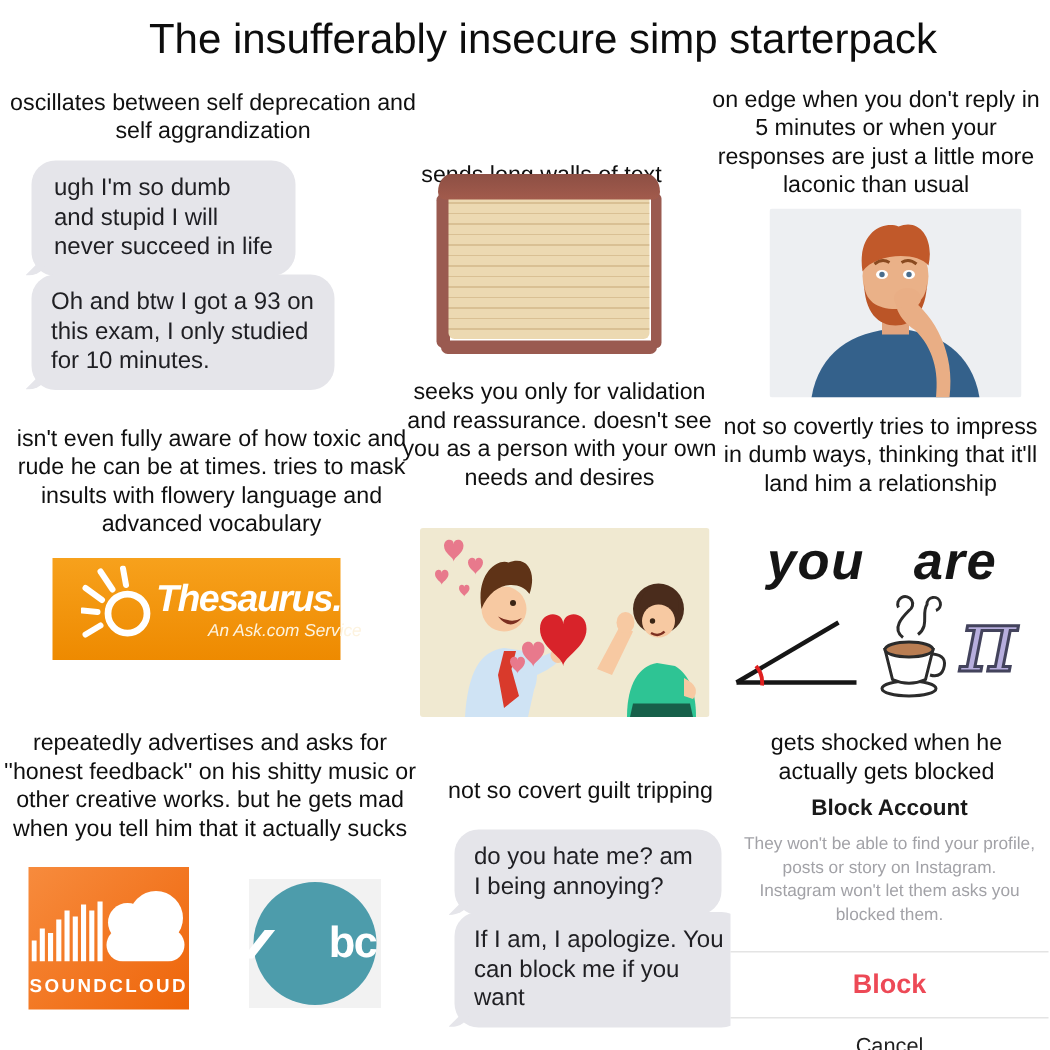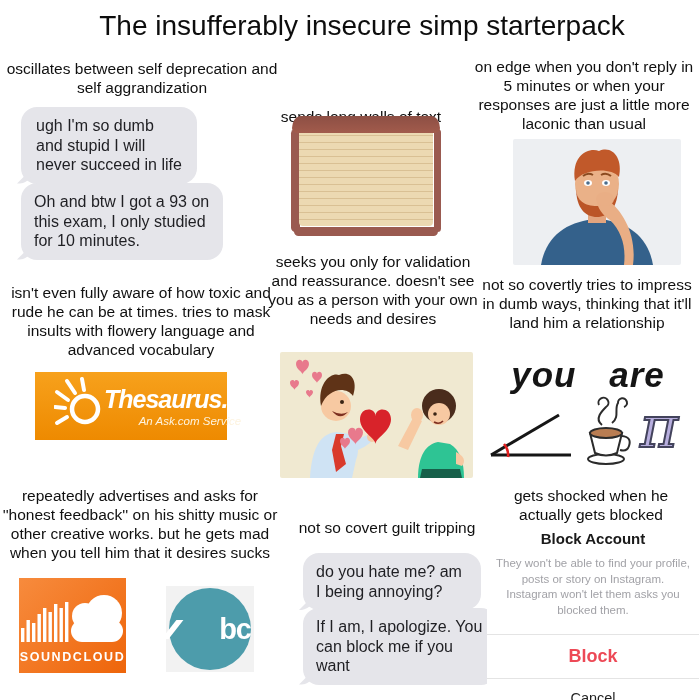--- a/index.html
+++ b/index.html
@@ -173,21 +173,21 @@
       <ellipse cx="28" cy="64" rx="18" ry="5" fill="#ffffff" stroke="#2b2b2b" stroke-width="2"></ellipse>
       <path d="M12,38 L17,58 Q28,63 39,58 L44,38 Z" fill="#ffffff" stroke="#2b2b2b" stroke-width="2"></path>
       <ellipse cx="28" cy="38" rx="16" ry="5" fill="#b97d52" stroke="#2b2b2b" stroke-width="2"></ellipse>
       <path d="M44,41 Q54,42 51,51 Q49,57 42,55" fill="none" stroke="#2b2b2b" stroke-width="2"></path>
       <path d="M24,30 C16,24 24,16 28,12 a5,5 0 1 0 -7,-2" fill="none" stroke="#2b2b2b" stroke-width="2"></path>
       <path d="M34,28 C42,22 36,14 40,8 a4.5,4.5 0 1 1 6,4" fill="none" stroke="#2b2b2b" stroke-width="2"></path>
     </svg>
   </div>
   <div class="abs pi-glyph" style="top:398px;left:640px;">π</div>
 
-  <div class="abs caption" style="top:487px;left:2px;width:276px;">repeatedly advertises and asks for ''honest feedback'' on his shitty music or other creative works. but he gets mad when you tell him that it desires sucks</div>
+  <div class="abs caption" style="top:487px;left:2px;width:276px;">repeatedly advertises and asks for ''honest feedback'' on his shitty music or other creative works. but he gets mad when you tell him that it actually sucks</div>
   <div class="abs sc" style="top:578px;left:19px;">
     <span>
       <svg width="104" height="52" viewBox="0 0 104 52" fill="#ffffff">
         <g>
           <rect x="0" y="38" width="3.4" height="14"></rect>
           <rect x="5.5" y="30" width="3.4" height="22"></rect>
           <rect x="11" y="33" width="3.4" height="19"></rect>
           <rect x="16.5" y="24" width="3.4" height="28"></rect>
           <rect x="22" y="18" width="3.4" height="34"></rect>
           <rect x="27.5" y="22" width="3.4" height="30"></rect>

